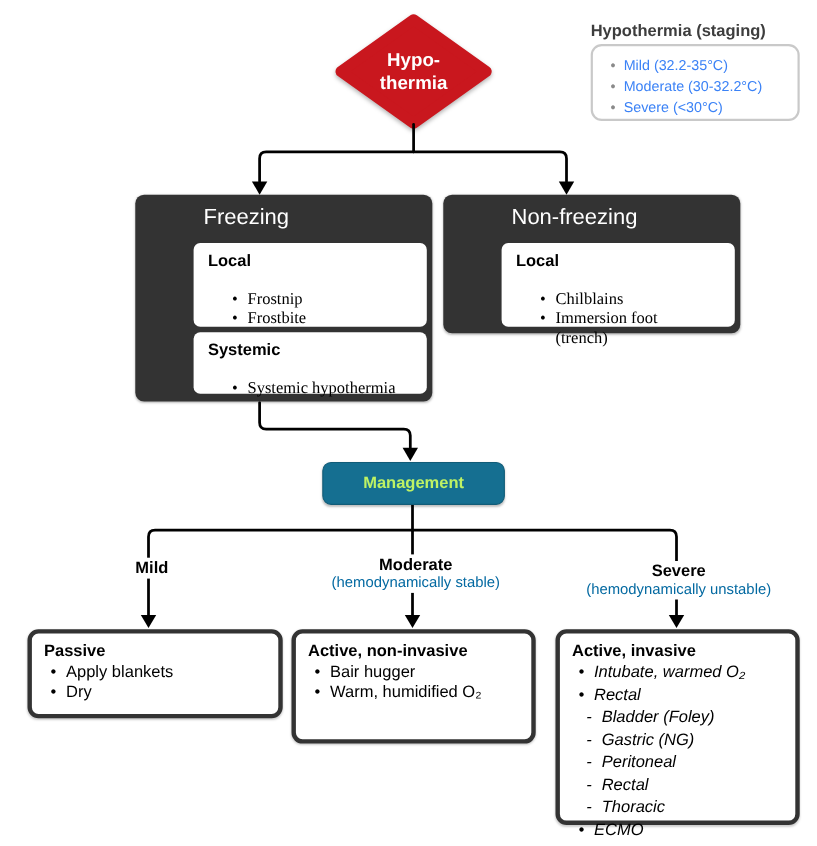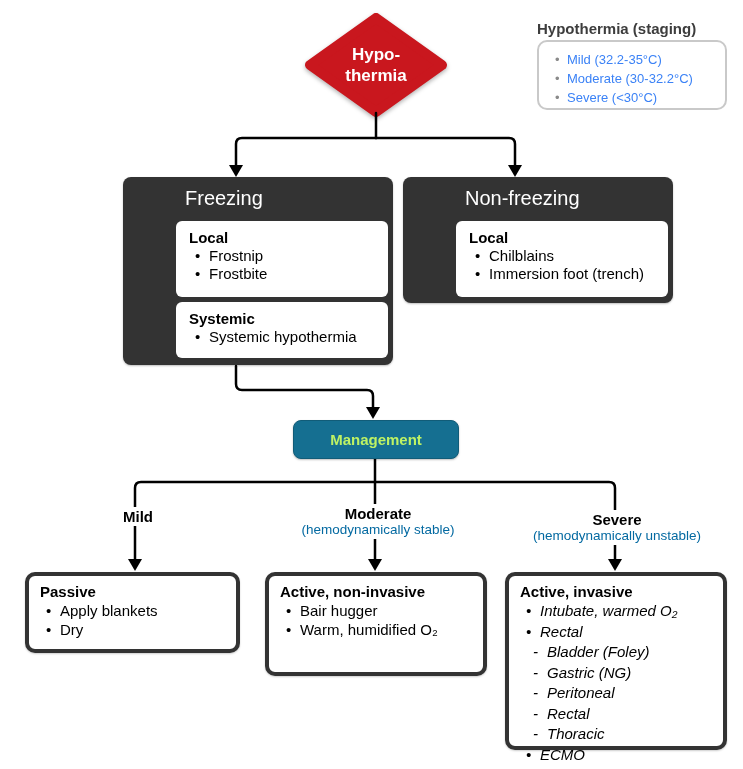--- a/index.html
+++ b/index.html
@@ -21,21 +21,21 @@
   .legend-box ul{margin:0;padding:8px 6px 0 14px;list-style:none;}
   .legend-box li{position:relative;padding-left:14px;font-size:13px;line-height:19px;color:#3b82f6;}
   .legend-box li::before{content:"•";position:absolute;left:2px;color:#8a8a8a;}
 
   
   .dark-box{position:absolute;background:#333333;border-radius:8px;z-index:2;
     box-shadow:0 1px 2px rgba(0,0,0,0.25);padding-left:48px;}
   .dark-box .hdr{color:#ffffff;font-size:20px;font-weight:400;padding:10px 0 0 14px;height:34px;}
   .panel{background:#ffffff;border-radius:6px;margin:0 5px;padding:8px 8px 0 13px;box-sizing:border-box;}
   .panel .sec-heading{font-size:15px;font-weight:bold;color:#000000;line-height:18px;}
-  .panel ul{margin:0;padding:0;list-style:none;}
+  .panel ul{margin:16px;padding:0;list-style:none;font-family:Liberation Serif, serif;}
   .panel li{position:relative;padding-left:20px;font-size:15px;line-height:18px;color:#000000;}
   .panel li::before{content:"•";position:absolute;left:6px;}
   .box-freezing{left:123px;top:177px;width:222px;height:188px;}
   .box-freezing .panel-1{height:76px;margin-bottom:5px;}
   .box-freezing .panel-2{height:56px;}
   .box-nonfreezing{left:403px;top:177px;width:222px;height:126px;}
   .box-nonfreezing .panel-1{height:76px;}
 
   
   .management{position:absolute;left:293px;top:420px;width:164px;height:37px;z-index:2;
@@ -54,21 +54,21 @@
   
   .outcome-box{position:absolute;z-index:2;background:#ffffff;border:4px solid #333333;
     border-radius:10px;box-sizing:border-box;padding:6px 8px 0 11px;box-shadow:0 1px 2px rgba(0,0,0,0.2);}
   .outcome-box .sec-heading{font-size:15px;font-weight:bold;color:#000;line-height:19px;}
   .outcome-box ul{margin:0;padding:0;list-style:none;}
   .outcome-box li{position:relative;font-size:15px;color:#000;line-height:19px;}
   .outcome-box li.bullet{padding-left:20px;}
   .outcome-box li.bullet::before{content:"•";position:absolute;left:6px;}
   .outcome-box li.dash{padding-left:27px;}
   .outcome-box li.dash::before{content:"-";position:absolute;left:13px;}
-  .box-passive{left:25px;top:572px;width:215px;height:81px;}
+  .box-passive{left:25px;top:572px;width:232px;height:81px;}
   .box-noninvasive{left:265px;top:572px;width:222px;height:104px;}
   .box-invasive{left:505px;top:572px;width:222px;height:178px;}
   .box-invasive li{line-height:20.5px;font-style:italic;}
 </style>
 </head>
 <body>
 
 <div class="canvas">
 
   <svg class="connectors" width="743" height="769" viewBox="0 0 743 769">

